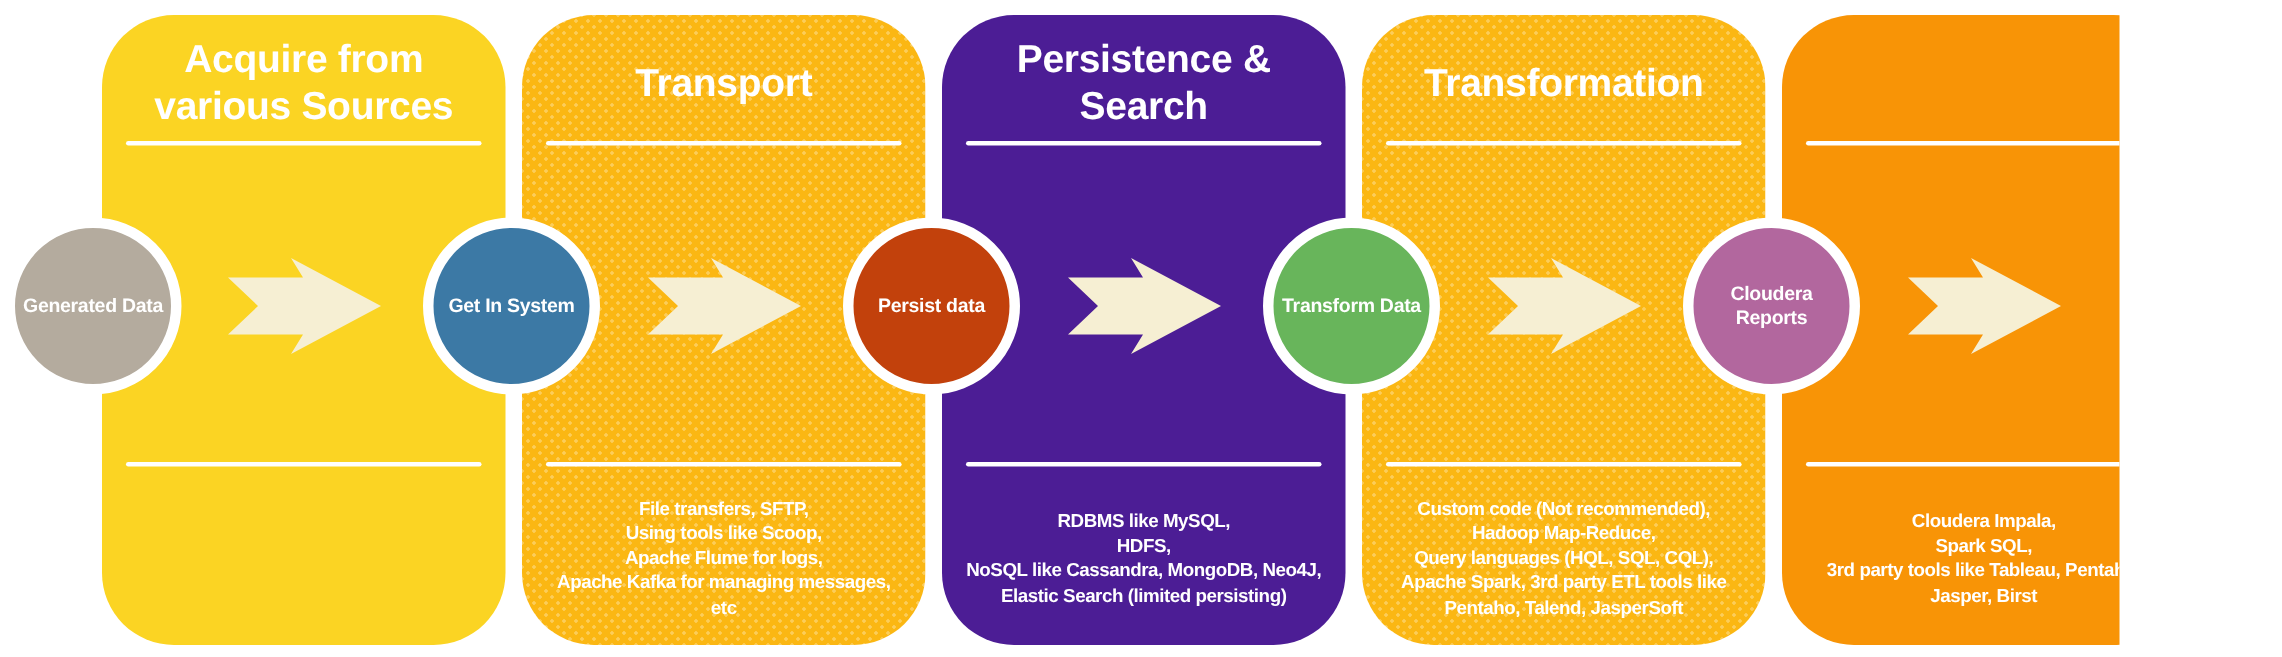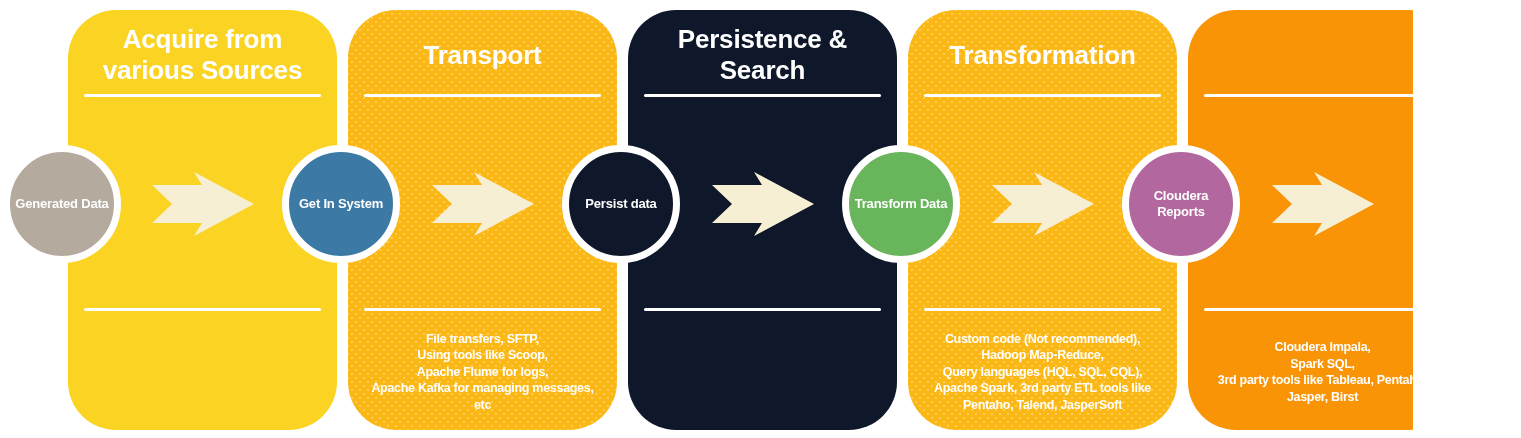--- a/index.html
+++ b/index.html
@@ -77,25 +77,29 @@
     <div class="panel-title">Transport</div>
     <div class="title-rule"></div>
     <div class="body-rule"></div>
     <div class="panel-body">File transfers, SFTP,
 Using tools like Scoop,
 Apache Flume for logs,
 Apache Kafka for managing messages,
 etc</div>
   </div>
 
-  <div class="panel p2" style="background-color: #0f172a;">
+  <div class="panel p2" style="background-color: #4c1d95;">
     <div class="panel-title">Persistence &amp;
 Search</div>
     <div class="title-rule"></div>
     <div class="body-rule"></div>
+    <div class="panel-body">RDBMS like MySQL,
+HDFS,
+NoSQL like Cassandra, MongoDB, Neo4J,
+Elastic Search (limited persisting)</div>
   </div>
 
   <div class="panel p3 dots" style="background-color: rgb(251, 183, 19);">
     <div class="panel-title">Transformation</div>
     <div class="title-rule"></div>
     <div class="body-rule"></div>
     <div class="panel-body">Custom code (Not recommended),
 Hadoop Map-Reduce,
 Query languages (HQL, SQL, CQL),
 Apache Spark, 3rd party ETL tools like
@@ -126,21 +130,21 @@
   <svg class="arrow a4" viewBox="0 0 114 68">
     <polygon points="6,15 56,15 48,2 108,34 48,66 56,53 6,53 26,34" fill="#F6EFD3"></polygon>
   </svg>
 
   <div class="node n1" style="background-color: rgb(60, 121, 165);">
     <span>Get In System</span>
   </div>
   <div class="node n0" style="background-color: rgb(180, 171, 158);">
     <span>Generated Data</span>
   </div>
-  <div class="node n2" style="background-color: #0f172a;">
+  <div class="node n2" style="background-color: #c2410c;">
     <span>Persist data</span>
   </div>
   <div class="node n3" style="background-color: rgb(104, 181, 91); justify-content: center;">
     <span>Transform Data</span>
   </div>
   <div class="node n4" style="background-color: rgb(178, 103, 158);">
     <span>Cloudera
 Reports</span>
   </div>
 

